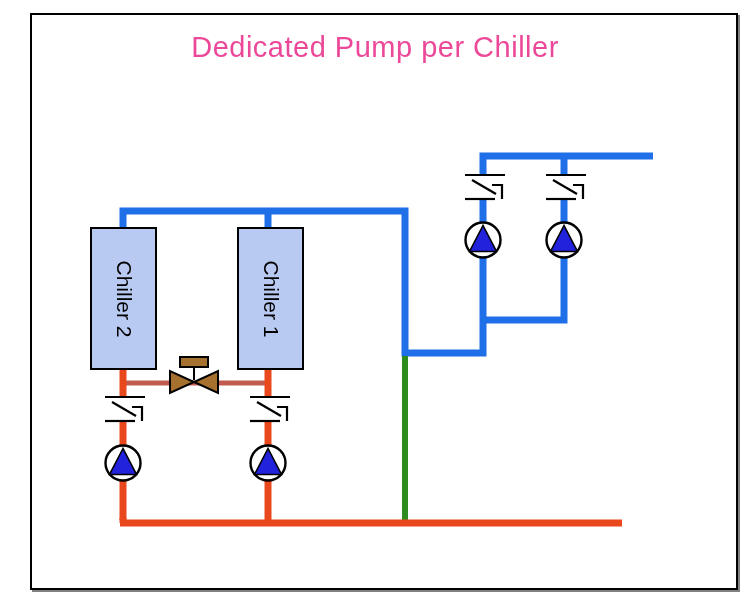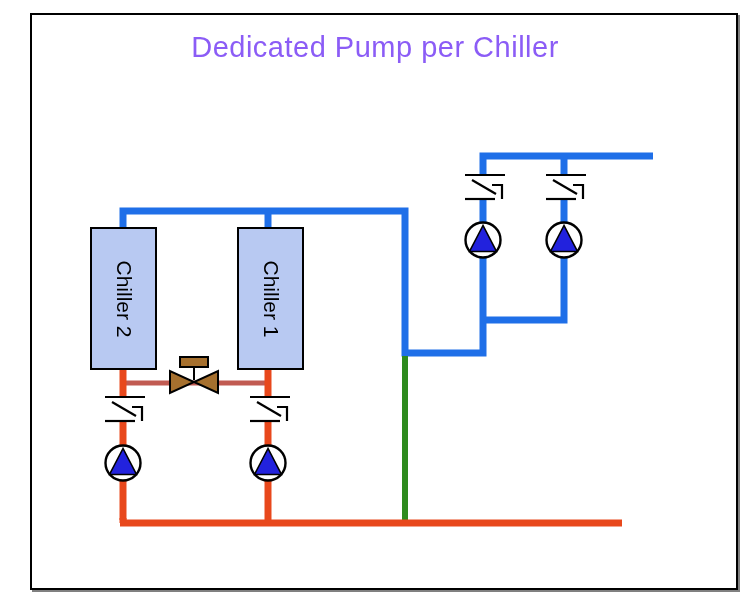--- a/index.html
+++ b/index.html
@@ -6,21 +6,21 @@
   body{width:750px;height:599px;position:relative;font-family:"Liberation Sans",sans-serif;overflow:hidden;}
   .frame{
     position:absolute;left:30px;top:13px;width:704px;height:573px;
     background:var(--background,#fff);
     border:2px solid #000;
     box-shadow:2px 2px 0 rgba(60,60,60,.65);
   }
   .stage{position:absolute;left:0;top:0;width:750px;height:599px;}
   .title{
     position:absolute;left:0;top:31px;width:750px;
-    text-align:center;font-size:29px;color:#8b5cf6;letter-spacing:.5px;
+    text-align:center;font-size:29px;color:#ec4899;letter-spacing:.5px;
   }
   .chiller{
     position:absolute;width:63px;height:139px;
     background:var(--chiller-fill,#B8C9F2);
     border:2px solid #000;
     display:flex;align-items:center;justify-content:center;
     z-index:3;
   }
   .chiller .vtext{
     transform:rotate(90deg);white-space:nowrap;

